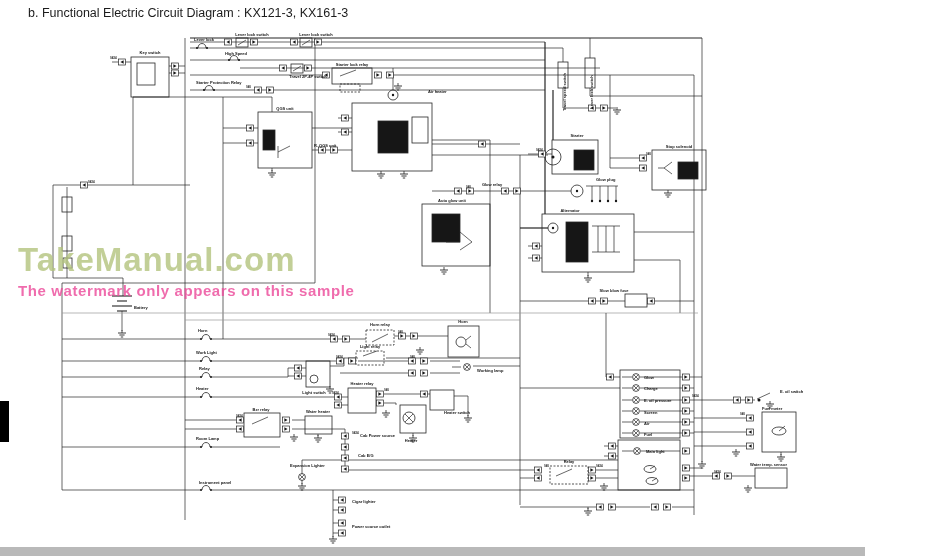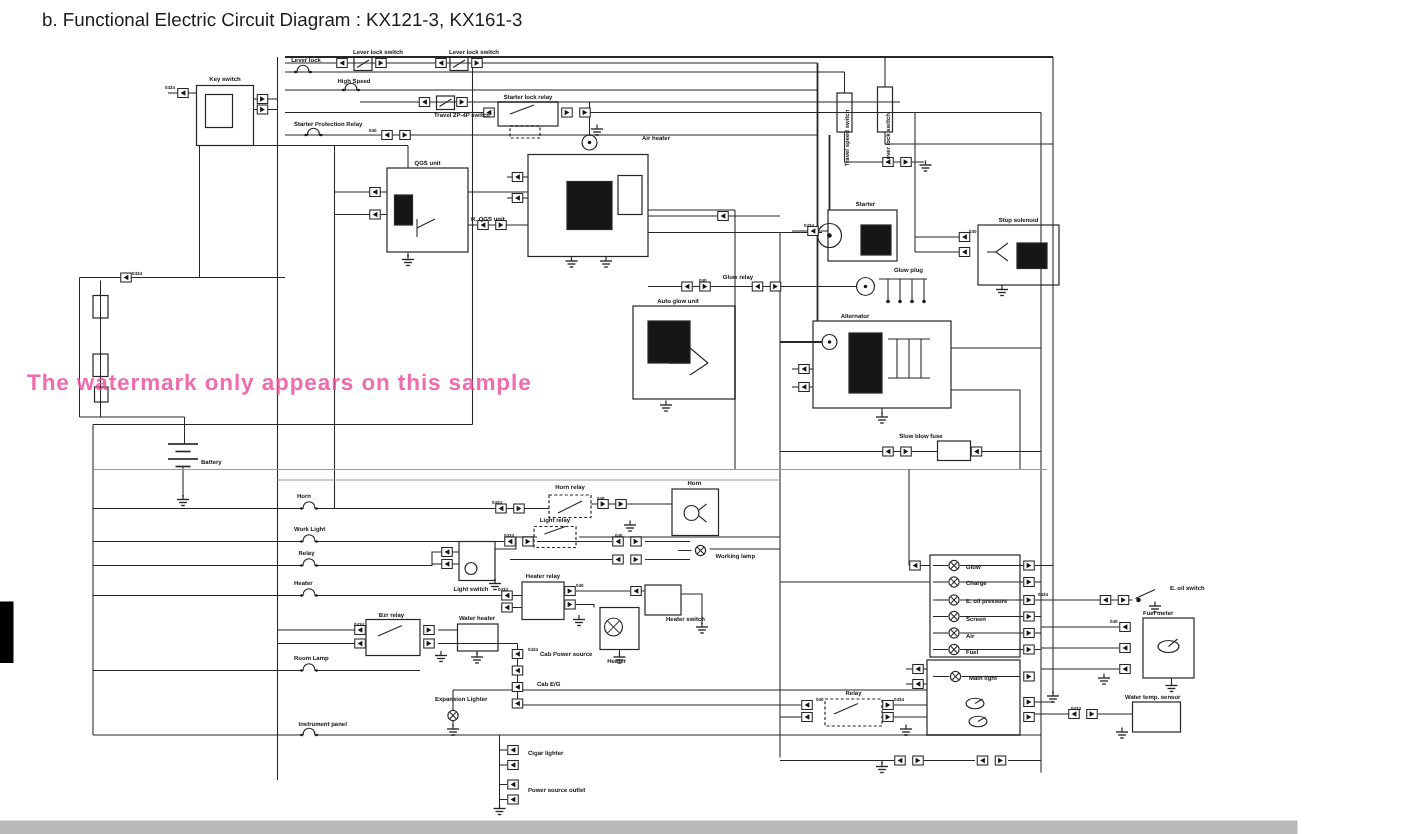--- a/index.html
+++ b/index.html
@@ -667,18 +667,19 @@
       <text x="536" y="151" font-size="3" font-weight="700" fill="#161616" text-anchor="start">0434</text>
       <text x="646" y="155" font-size="3" font-weight="700" fill="#161616" text-anchor="start">040</text>
       <text x="692" y="397" font-size="3" font-weight="700" fill="#161616" text-anchor="start">0434</text>
       <text x="740" y="415" font-size="3" font-weight="700" fill="#161616" text-anchor="start">040</text>
       <text x="714" y="473" font-size="3" font-weight="700" fill="#161616" text-anchor="start">0434</text>
       <text x="544" y="467" font-size="3" font-weight="700" fill="#161616" text-anchor="start">040</text>
       <text x="596" y="467" font-size="3" font-weight="700" fill="#161616" text-anchor="start">0434</text>
     </svg>
 
   <div class="watermark">
+    <div class="wm1" style="color: rgb(180, 196, 126);">TakeManual.com</div>
     <div class="wm2" style="color: #ec4899;">The watermark only appears on this sample</div>
   </div>
 
   <div class="left-tab"></div>
   <div class="bottom-bar" style="background: rgb(185, 185, 185);"></div>
 </div>
 
 </body></html>

